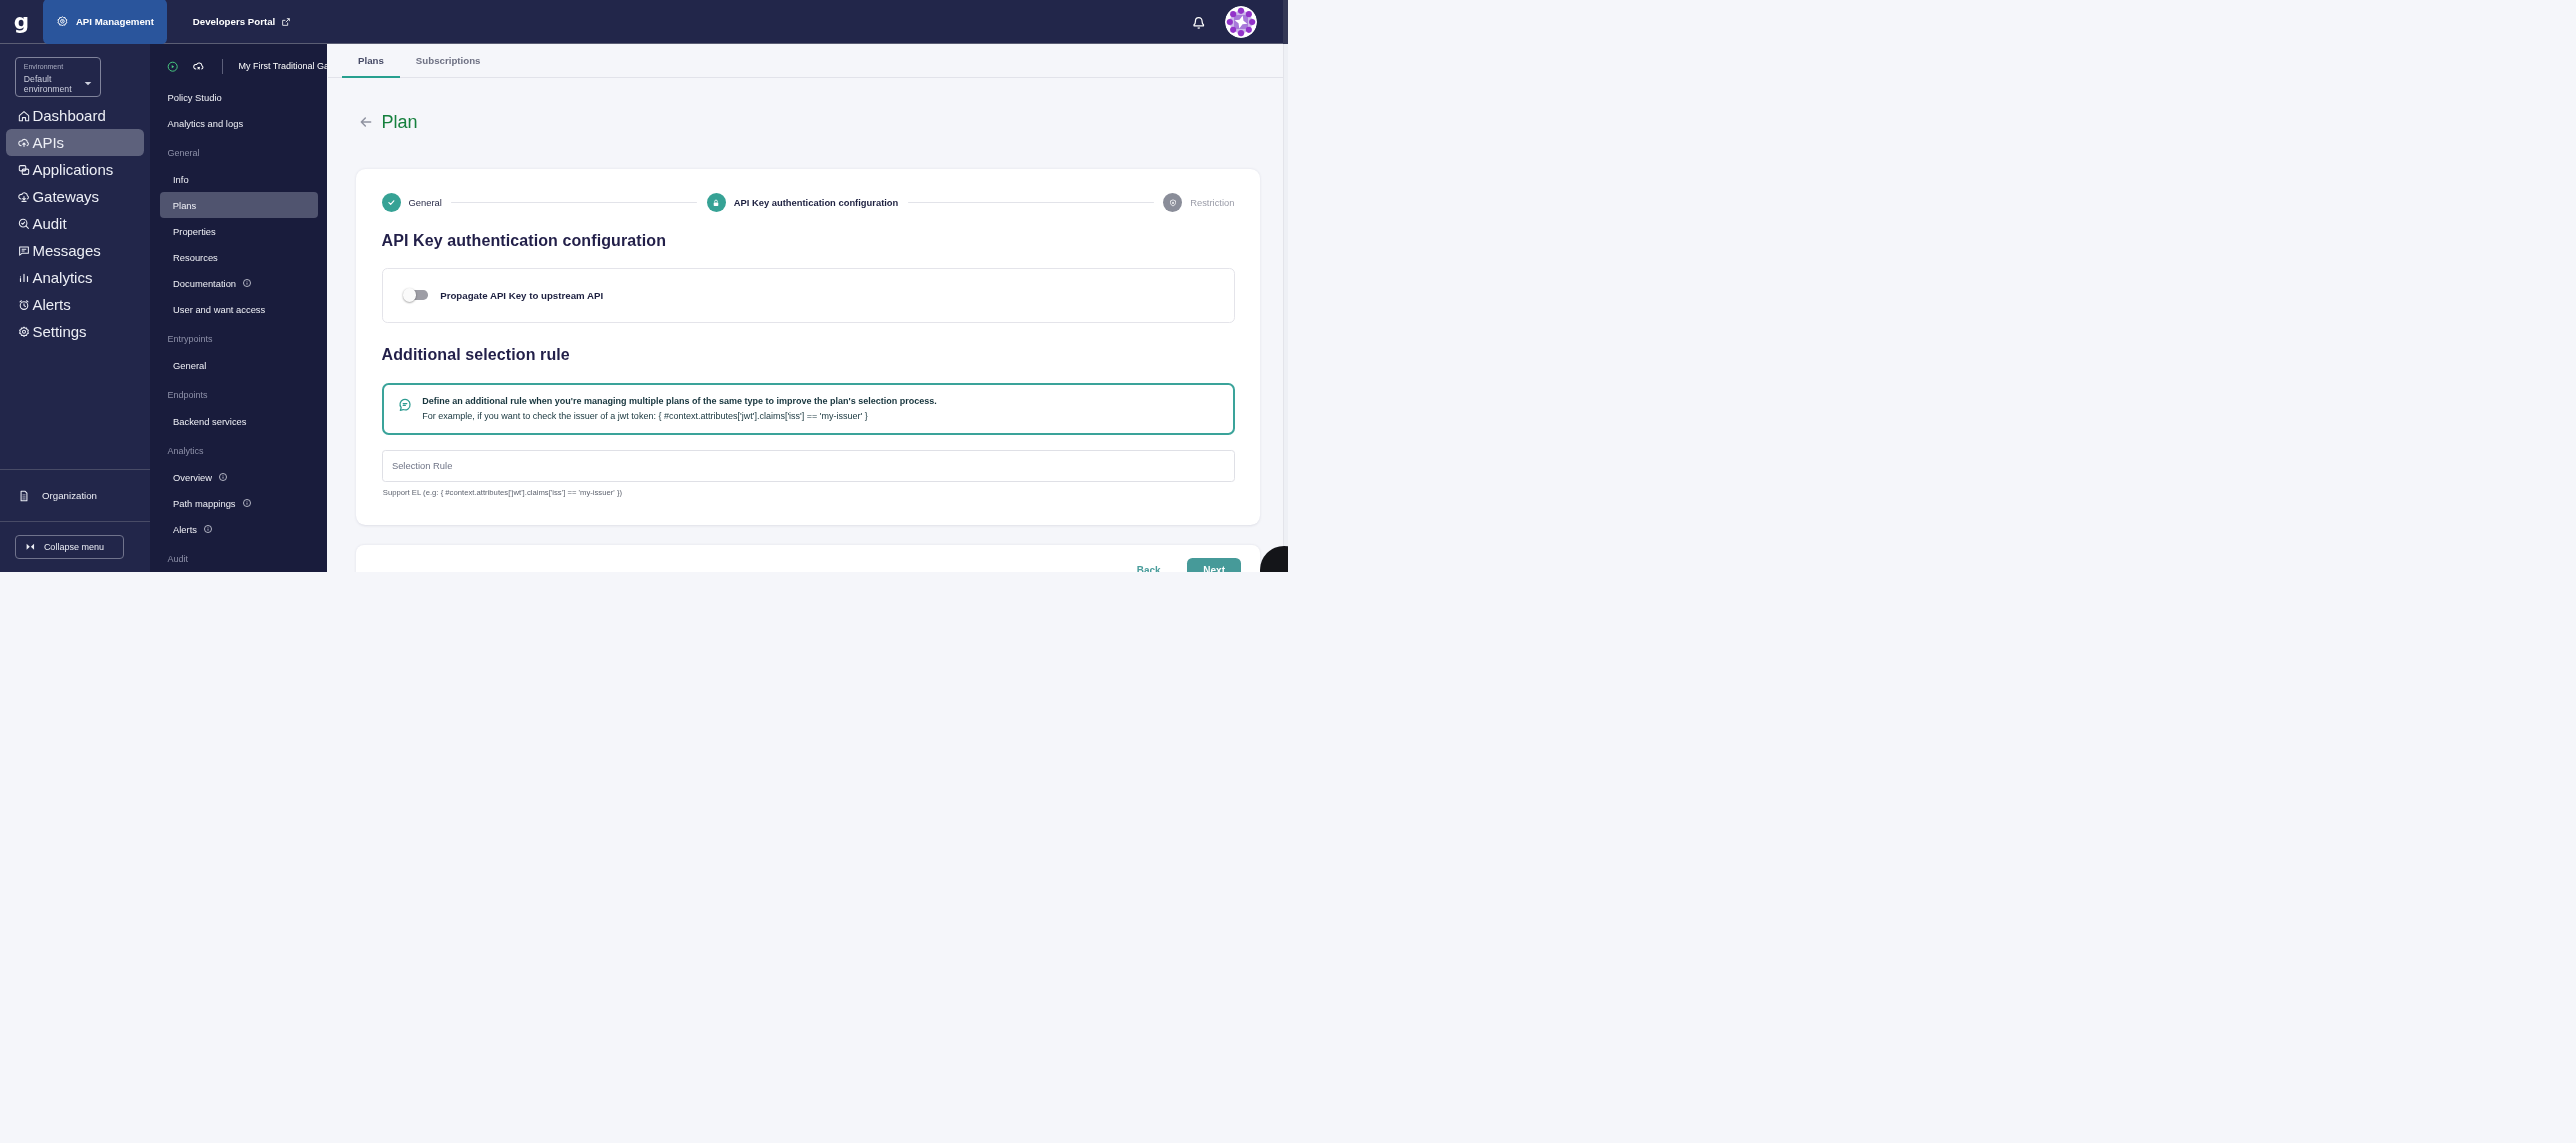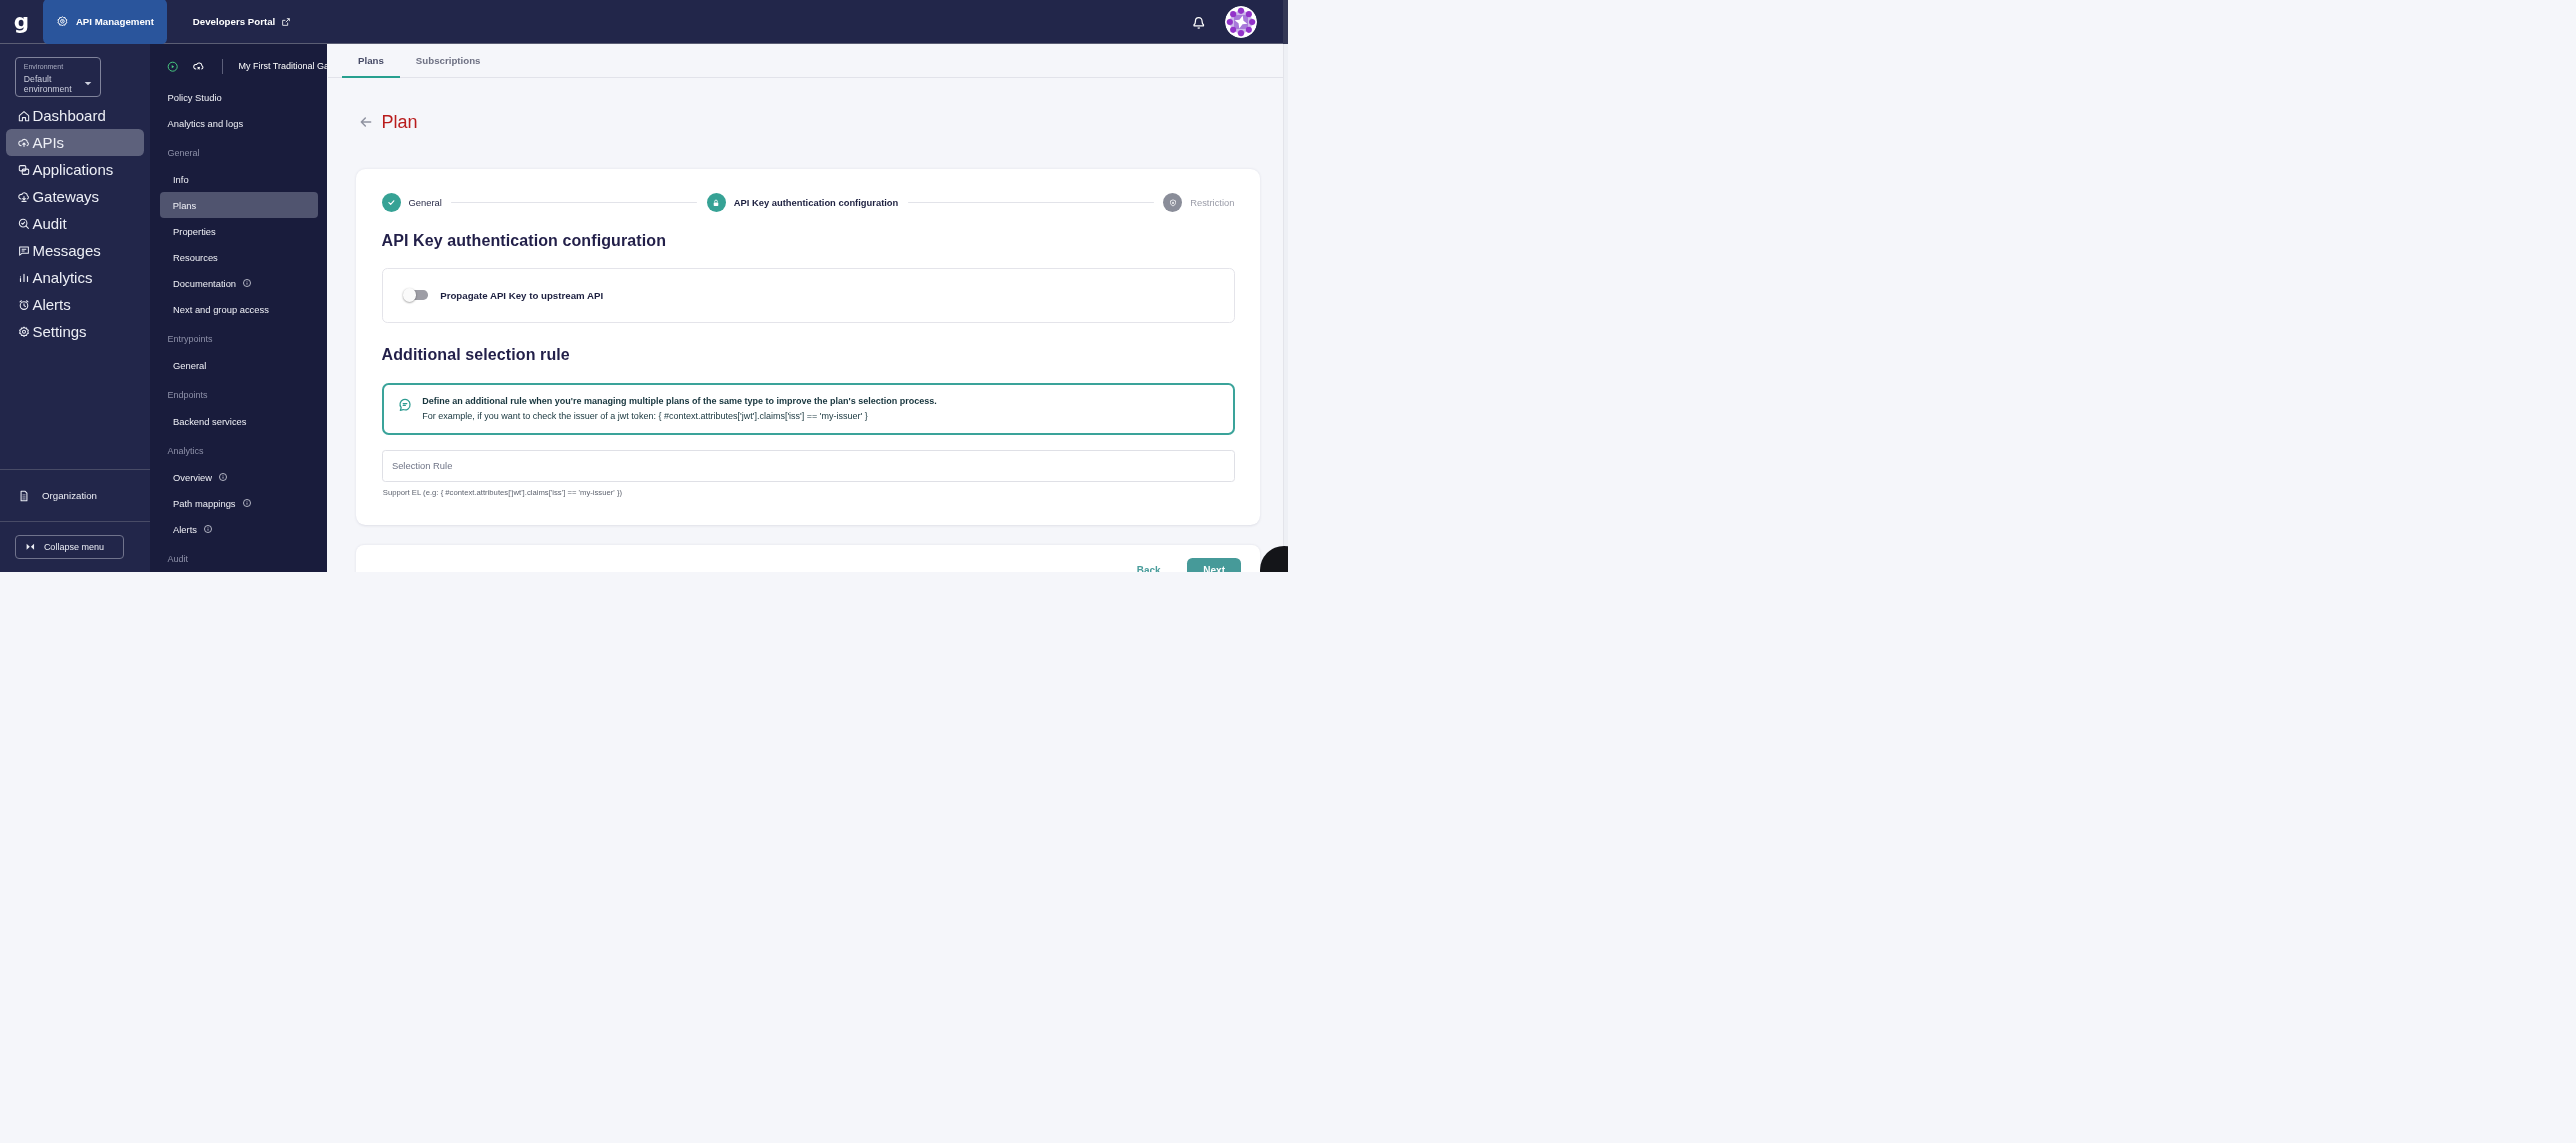--- a/index.html
+++ b/index.html
@@ -105,21 +105,21 @@
   }
   .tab.active { color:#474b66; }
   .tab.active::after {
     content:""; position:absolute; left:0; right:0; bottom:-0.7px; height:2px; background:#27a08f;
   }
 
   .scrollwrap { position:relative; height:494px; overflow:hidden; }
 
   .title-row { display:flex; align-items:center; gap:8px; margin:21.5px 0 0 29.5px; }
   .back-arrow { color:#8f92a0; cursor:pointer; background:none; border:none; padding:0; }
-  .page-title { font-size:18px; font-weight:500; color:#b91c1c; }
+  .page-title { font-size:18px; font-weight:500; color:#15803d; }
 
   .card {
     position:absolute; left:28px; width:904px; top:91px; height:356px;
     background:#fff; border-radius:9.4px; box-shadow:0 0.7px 2.7px rgba(30,32,70,.10);
     padding:24px 25.5px 0 25.5px;
   }
 
   
   .stepper { display:flex; align-items:center; margin-bottom:20px; }
   .step { display:flex; align-items:center; gap:8px; }
@@ -422,21 +422,21 @@
       <span>Documentation</span>
       <span class="info-ic">
           <svg width="10" height="10" viewBox="0 0 24 24" fill="none" stroke="currentColor" stroke-width="1.8">
             <circle cx="12" cy="12" r="8.5"></circle>
             <path d="M12 11v5"></path>
             <circle cx="12" cy="7.8" r="1.1" fill="currentColor" stroke="none"></circle>
           </svg>
         </span>
     </div>
     <div class="s2-item sub">
-        <span>Next and group access</span>
+        <span>User and want access</span>
       </div>
 
     <div class="s2-section">
         <span>Entrypoints</span>
       </div>
     <div class="s2-item sub">
         <span>General</span>
       </div>
 
     <div class="s2-section">

